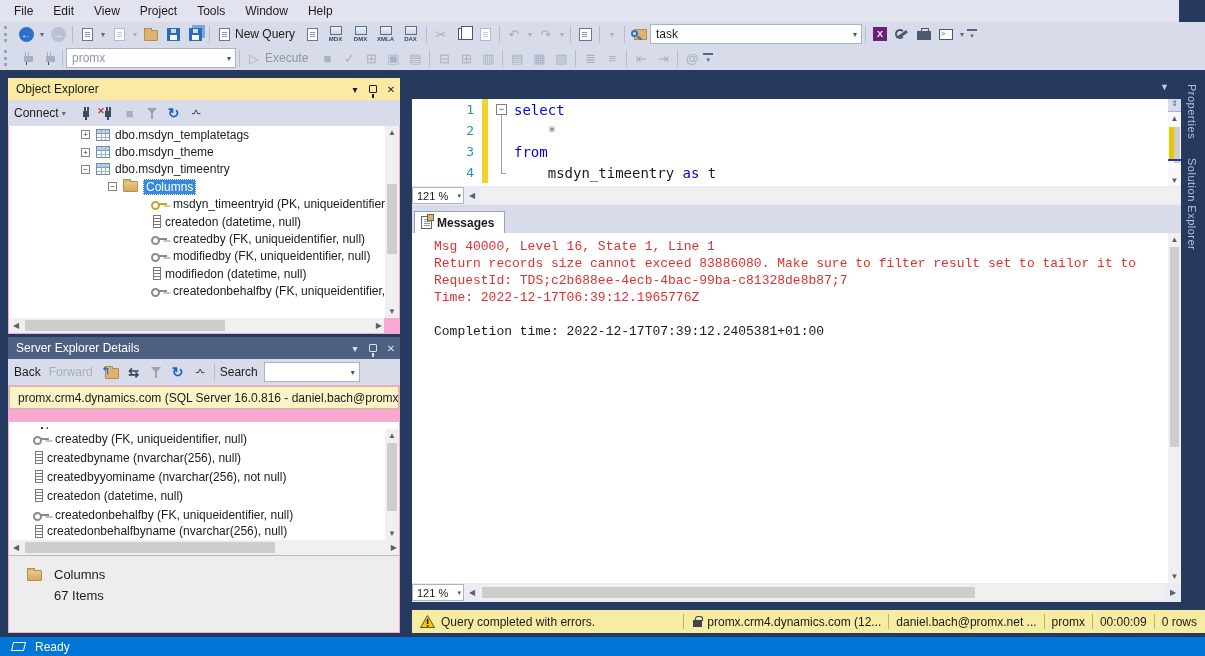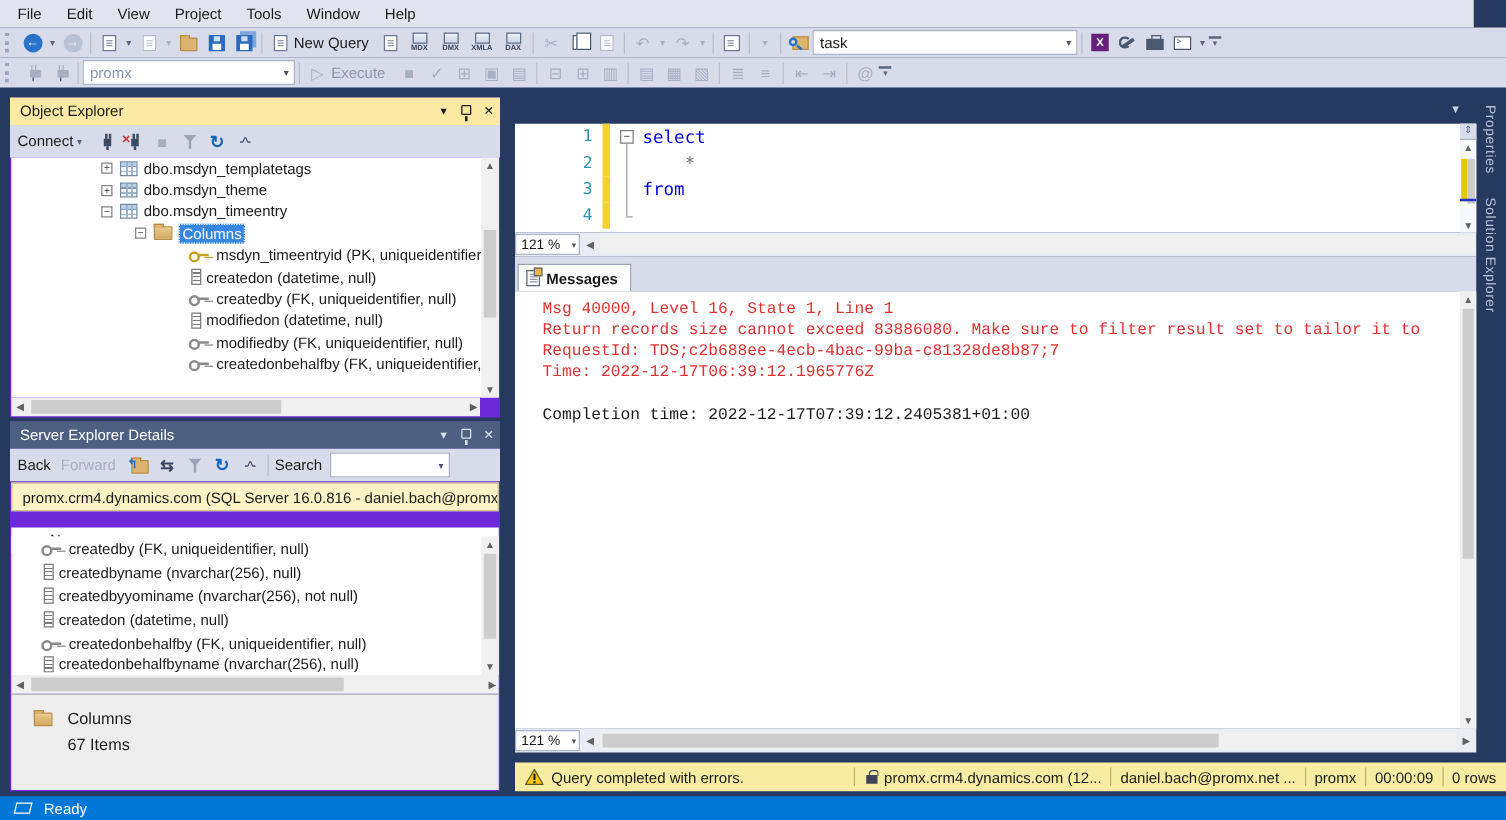--- a/index.html
+++ b/index.html
@@ -51,21 +51,21 @@
        display:flex; align-items:center; justify-content:center; }
   .wrench{ width:14px; height:14px; position:relative; }
   .wrench::before{ content:""; position:absolute; left:2px; top:6px; width:11px; height:3px; background:#4a5870; transform:rotate(-35deg); }
   .wrench::after{ content:""; position:absolute; left:0; top:2px; width:6px; height:6px; border:2px solid #4a5870; border-radius:50%; border-right-color:transparent; }
   .toolbox-ic{ width:14px; height:9px; background:#4a5870; position:relative; margin-top:3px;}
   .toolbox-ic::before{ content:""; position:absolute; left:4px; top:-3px; width:6px; height:3px; border:1px solid #4a5870; border-bottom:none;}
   .cmdwin{ width:14px; height:11px; border:1px solid #4a5870; background:#fff; font-size:7px; color:#4a5870; padding-left:1px; }
   .overflow-ic{ width:10px; border-top:2px solid #5a6580; color:#5a6580; font-size:7px; text-align:center; line-height:7px; padding-top:1px;}
 
   
-  .panel{ position:absolute; left:8px; width:392px; background:#6d28d9; }
+  .panel{ position:absolute; left:8px; width:392px; background:#f9a8d4; }
   .oe{ top:78px; height:256px; }
   .oed{ top:337px; height:296px; }
   .ptitle{ height:22px; display:flex; align-items:center; font-size:12px; padding-left:8px; }
   .ptitle.focus{ background:#fbe9a4; color:#1b1b1b; }
   .ptitle.blur{ background:#4d6082; color:#ffffff; }
   .ptitle .sp{ flex:1; }
   .ptitle .tico{ width:18px; text-align:center; font-size:10px; }
   .ptitle.blur .tico{ color:#dbe2ef; }
   .ptoolbar{ height:26px; display:flex; align-items:center; padding-left:6px; font-size:12px; background:#d8dcea; }
   .pin{ display:inline-block; width:8px; height:8px; border:1.5px solid currentColor; border-radius:1px; position:relative; }
@@ -388,26 +388,26 @@
         </div>
         <div class="trow" style="padding-left: 142px;">
           <span class="ticon icon-col"></span>
           <span class="tlabel">createdon (datetime, null)</span>
         </div>
         <div class="trow" style="padding-left: 142px;">
           <span class="ticon icon-key"></span>
           <span class="tlabel">createdby (FK, uniqueidentifier, null)</span>
         </div>
         <div class="trow" style="padding-left: 142px;">
+          <span class="ticon icon-key"></span>
+          <span class="tlabel">modifiedby (FK, uniqueidentifier, null)</span>
+        </div>
+        <div class="trow" style="padding-left: 142px;">
           <span class="ticon icon-col"></span>
           <span class="tlabel">modifiedon (datetime, null)</span>
-        </div>
-        <div class="trow" style="padding-left: 142px;">
-          <span class="ticon icon-key"></span>
-          <span class="tlabel">modifiedby (FK, uniqueidentifier, null)</span>
         </div>
         <div class="trow" style="padding-left: 142px;">
           <span class="ticon icon-key"></span>
           <span class="tlabel">createdonbehalfby (FK, uniqueidentifier, r</span>
         </div>
       </div>
     <div class="scroll-v" style="right:1px; top:48px; bottom:16px;">
       <div class="arr" style="padding-top:2px;">▲</div>
       <div class="thumb-v" style="top:58px; height:70px;"></div>
       <div class="arr" style="position:absolute; bottom:2px; left:0; right:0;">▼</div>
@@ -522,20 +522,21 @@
         <span class="codetext"><span class="tok-op">    *</span></span>
       </div>
       <div class="code-line" style="top: 42px; width: 740px;">
         <span class="lnum">3</span>
         <span class="chbar"></span>
         <span class="codetext"><span class="tok-kw">from</span></span>
       </div>
       <div class="code-line" style="top: 63px; width: 740px;">
         <span class="lnum">4</span>
         <span class="chbar"></span>
+        <span class="codetext"><span class="tok-id">    msdyn_timeentry </span><span class="tok-kw">as</span><span class="tok-id"> t</span></span>
       </div>
     </div>
   <div class="edscroll">
     <div class="split"></div>
     <div class="arr" style="position:absolute; top:15px; left:0; right:0;">▲</div>
     <div class="ann-y" style="top:28px; height:34px;"></div>
     <div class="thumb-v" style="left:6px; right:1px; top:28px; height:36px;"></div>
     <div class="ann-line" style="top:60px;"></div>
     <div class="arr" style="position:absolute; bottom:1px; left:0; right:0;">▼</div>
   </div>

